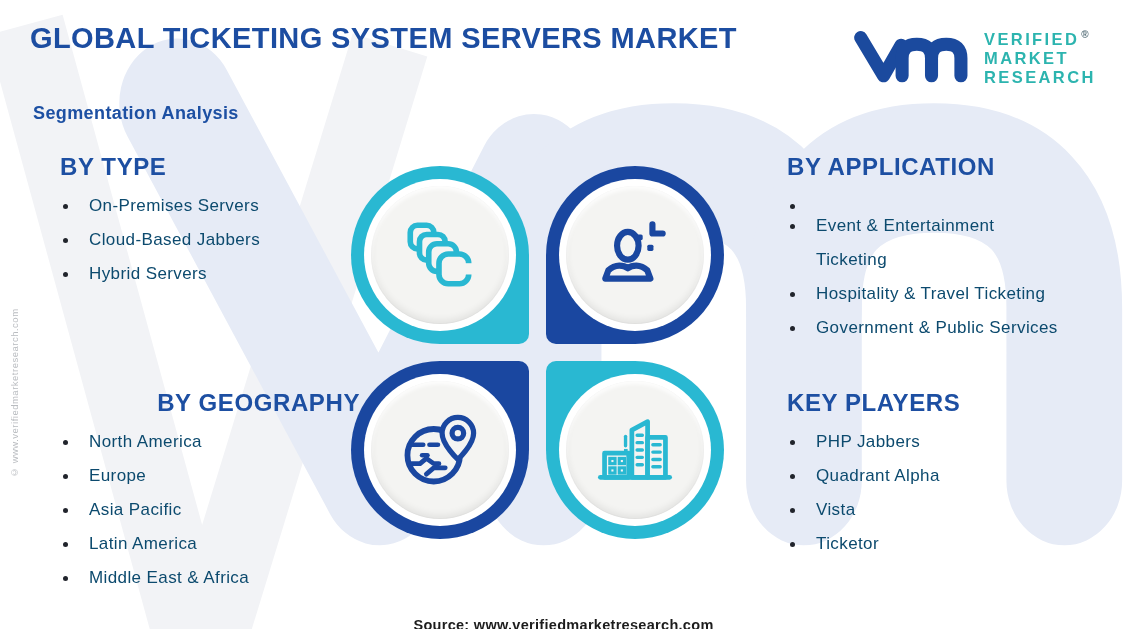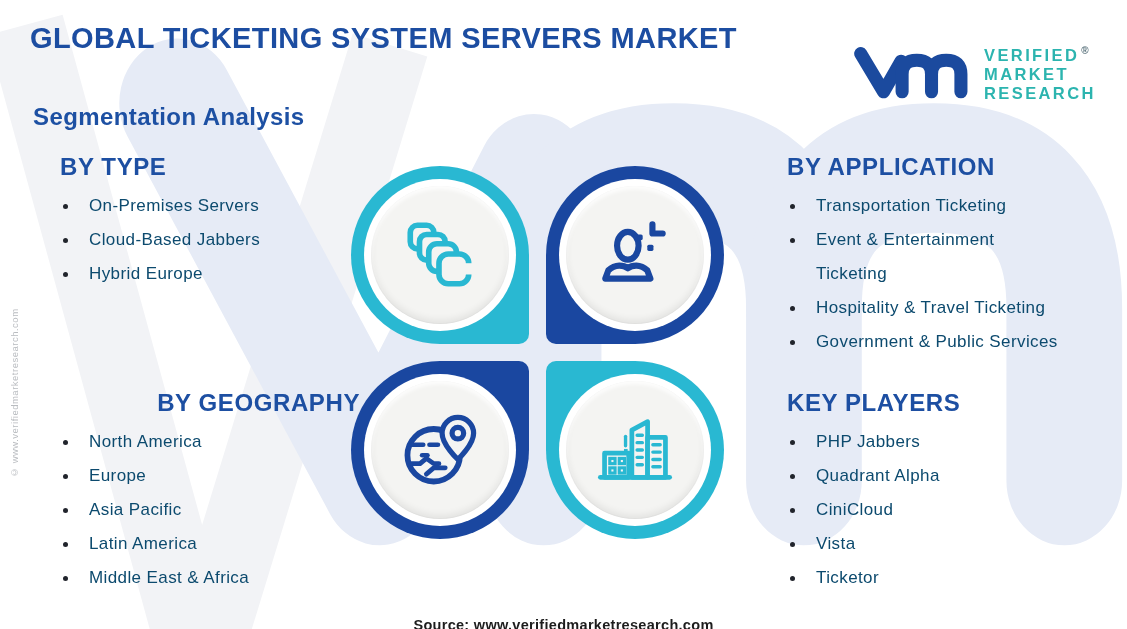--- a/index.html
+++ b/index.html
@@ -13,29 +13,29 @@
 
   
   #wm-gray{left:0;top:0;width:1127px;height:629px;z-index:0;}
   #wm-blue{left:100px;top:-80px;z-index:0;}
 
   
   #page-title{
     left:30px;top:22px;font-size:29px;font-weight:bold;color:#1c4da1;
     letter-spacing:0.4px;z-index:5;white-space:nowrap;
   }
-  #logo{left:852px;top:32px;display:flex;z-index:5;}
+  #logo{left:852px;top:16px;display:flex;z-index:5;}
   #logo-text{
     padding-top:9px;margin-left:10px;color:#2cb4af;font-weight:bold;
     font-size:16.5px;line-height:19px;letter-spacing:2.4px;white-space:nowrap;
   }
   #logo-text .reg{font-size:10px;letter-spacing:0;vertical-align:7px;margin-left:2px;color:#57707a;font-weight:bold;}
 
   #subtitle{
-    left:33px;top:103px;font-size:24px;font-weight:bold;color:#1d50a3;
+    left:33px;top:103px;font-size:18px;font-weight:bold;color:#1d50a3;
     letter-spacing:0.4px;z-index:5;
   }
 
   
   .seg{z-index:5;}
   .seg h3{
     margin:0;font-size:24px;line-height:24px;font-weight:bold;color:#1d4fa2;letter-spacing:0.6px;
   }
   .seg ul{list-style:none;margin:10px 0 0 0;padding:0;}
   .seg li{display:flex;align-items:flex-start;line-height:34px;font-size:17px;color:#0c4a6e;letter-spacing:0.4px;}
@@ -113,31 +113,30 @@
     <li>
         <span class="dot"></span>
         <span class="txt">On-Premises Servers</span>
       </li>
     <li>
         <span class="dot"></span>
         <span class="txt">Cloud-Based Jabbers</span>
       </li>
     <li>
         <span class="dot"></span>
-        <span class="txt">Hybrid Europe</span>
+        <span class="txt">Hybrid Servers</span>
       </li>
   </ul>
 </div>
 
 <div id="by-application" class="abs seg">
   <h3>BY APPLICATION</h3>
   <ul>
     <li>
         <span class="dot"></span>
-        <span class="txt">Transportation Ticketing</span>
       </li>
     <li>
         <span class="dot"></span>
         <span class="txt">Event &amp; Entertainment
 Ticketing</span>
       </li>
     <li>
         <span class="dot"></span>
         <span class="txt">Hospitality &amp; Travel Ticketing</span>
       </li>
@@ -177,24 +176,20 @@
 <div id="key-players" class="abs seg">
   <h3>KEY PLAYERS</h3>
   <ul>
     <li>
         <span class="dot"></span>
         <span class="txt">PHP Jabbers</span>
       </li>
     <li>
         <span class="dot"></span>
         <span class="txt">Quadrant Alpha</span>
-      </li>
-    <li>
-        <span class="dot"></span>
-        <span class="txt">CiniCloud</span>
       </li>
     <li>
         <span class="dot"></span>
         <span class="txt">Vista</span>
       </li>
     <li>
         <span class="dot"></span>
         <span class="txt">Ticketor</span>
       </li>
   </ul>

